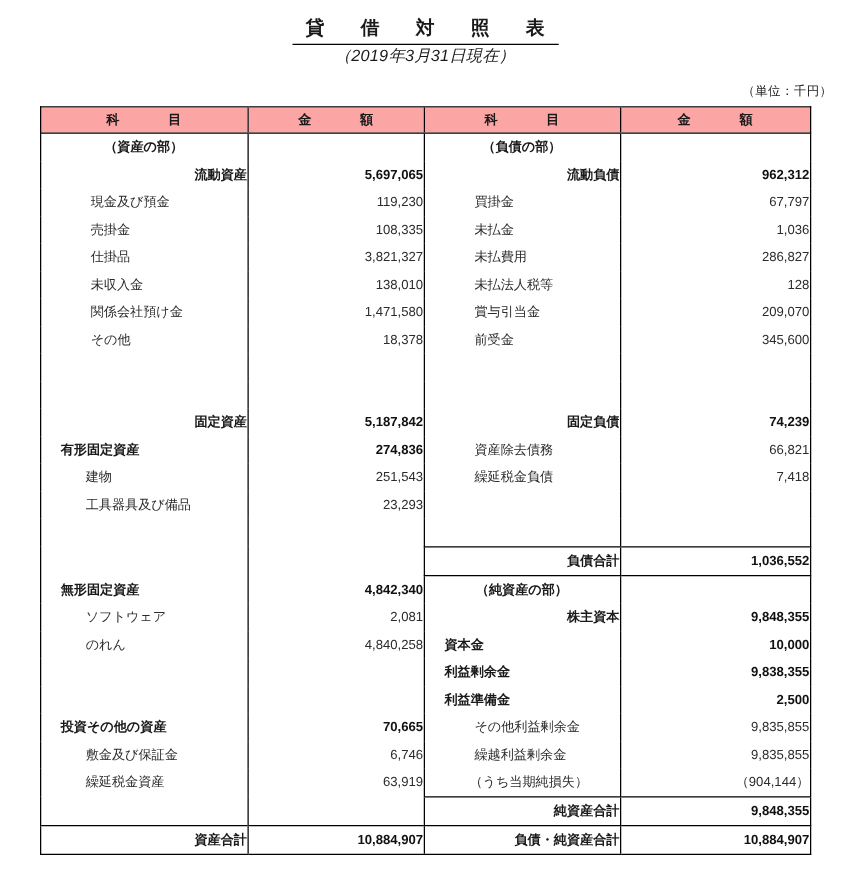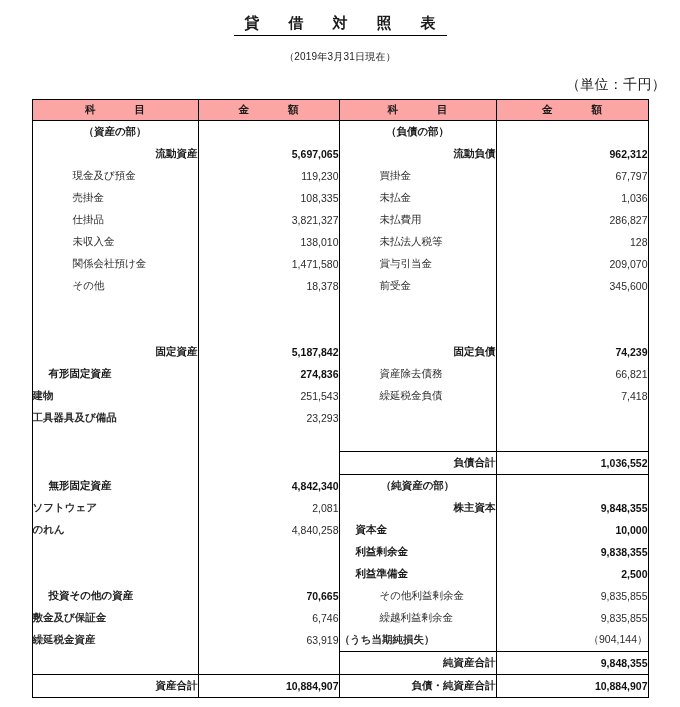--- a/index.html
+++ b/index.html
@@ -30,28 +30,29 @@
     display: inline-block;
     font-size: 15px;
     font-weight: bold;
     letter-spacing: 7px;
     text-indent: 7px;
     border-bottom: 1.6px solid #000;
     padding: 0 4px 2px 4px;
     line-height: 1.25;
   }
   .doc-date {
-    margin-top: 14px;
-    font-size: 10px;
+    margin-top: 0;
+    font-size: 13px;
     letter-spacing: 0.2px;
     color: #1a1a1a;
+    font-style: italic;
   }
   .unit-note {
     text-align: right;
-    font-size: 14px;
+    font-size: 10px;
     margin: 12px 14px 5px 0;
     letter-spacing: 0.3px;
   }
 
   
   .bs-table {
     border-collapse: collapse;
     table-layout: fixed;
     margin: 0 auto;
     width: 616px;
@@ -88,21 +89,21 @@
     text-indent: 6px;
     border-bottom: 1.2px solid #000;
     height: 20px;
   }
 
   
   .acct      { padding-left: 6px; }
   .acct.lvl0 { font-weight: bold; padding-left: 6px; text-align: right; }
   .acct.lvl1 { font-weight: bold; padding-left: 16px; }
   .acct.lvl2 { font-weight: normal; padding-left: 40px; color: #2b2b2b; }
-  .acct.lvl3 { font-weight: bold; color: #2b2b2b; }
+  .acct.lvl3 { font-weight: normal; padding-left: 36px; color: #2b2b2b; }
   .acct.center { text-align: center; font-weight: bold; padding-left: 0; }
   .acct.total  { text-align: right; font-weight: bold; padding-left: 0; }
 
   .amt       { text-align: right; padding-right: 8px; color: #2b2b2b; }
   .amt.bold  { font-weight: bold; color: #111; }
 
   
   .line-top td, td.line-top { border-top: 0.9px solid #000; }
   .line-bot td, td.line-bot { border-bottom: 0.9px solid #000; }
   .grand td { border-top: 1.2px solid #000; border-bottom: 1.6px solid #000; }

